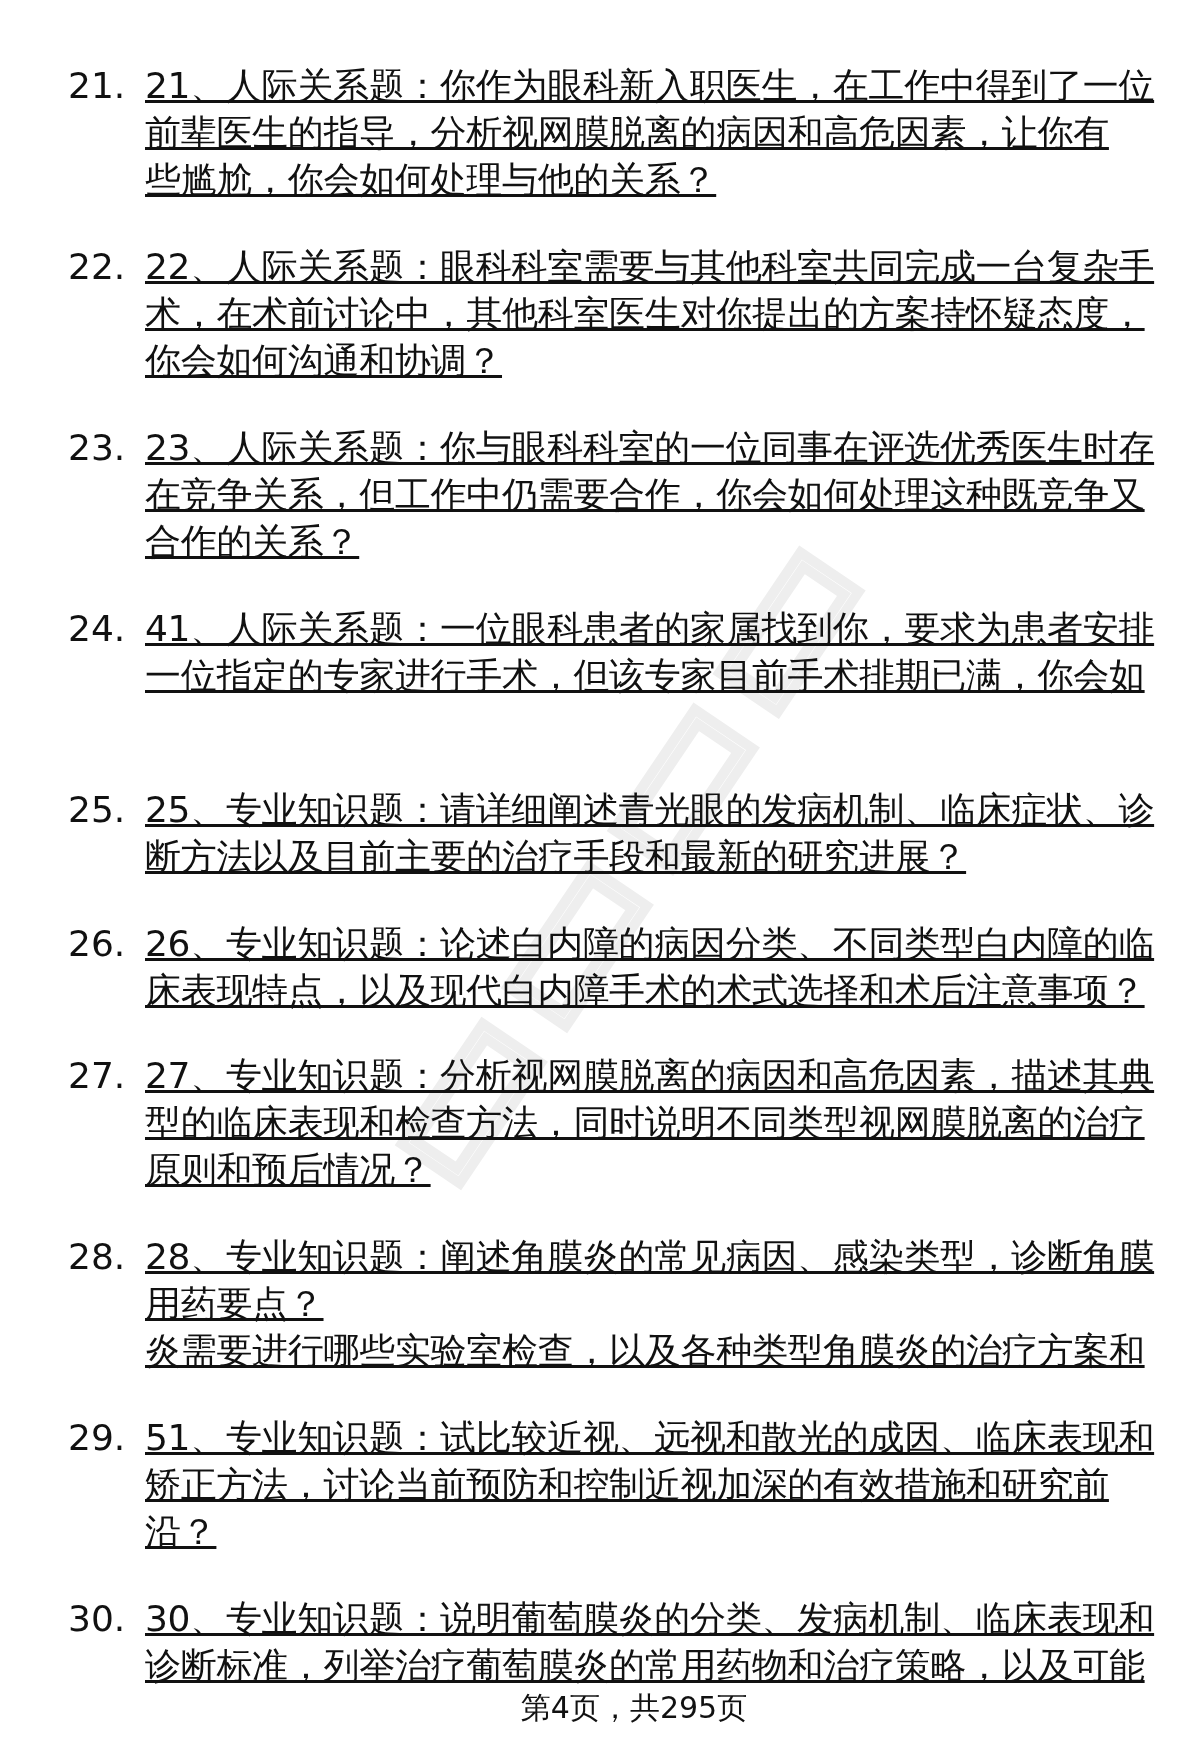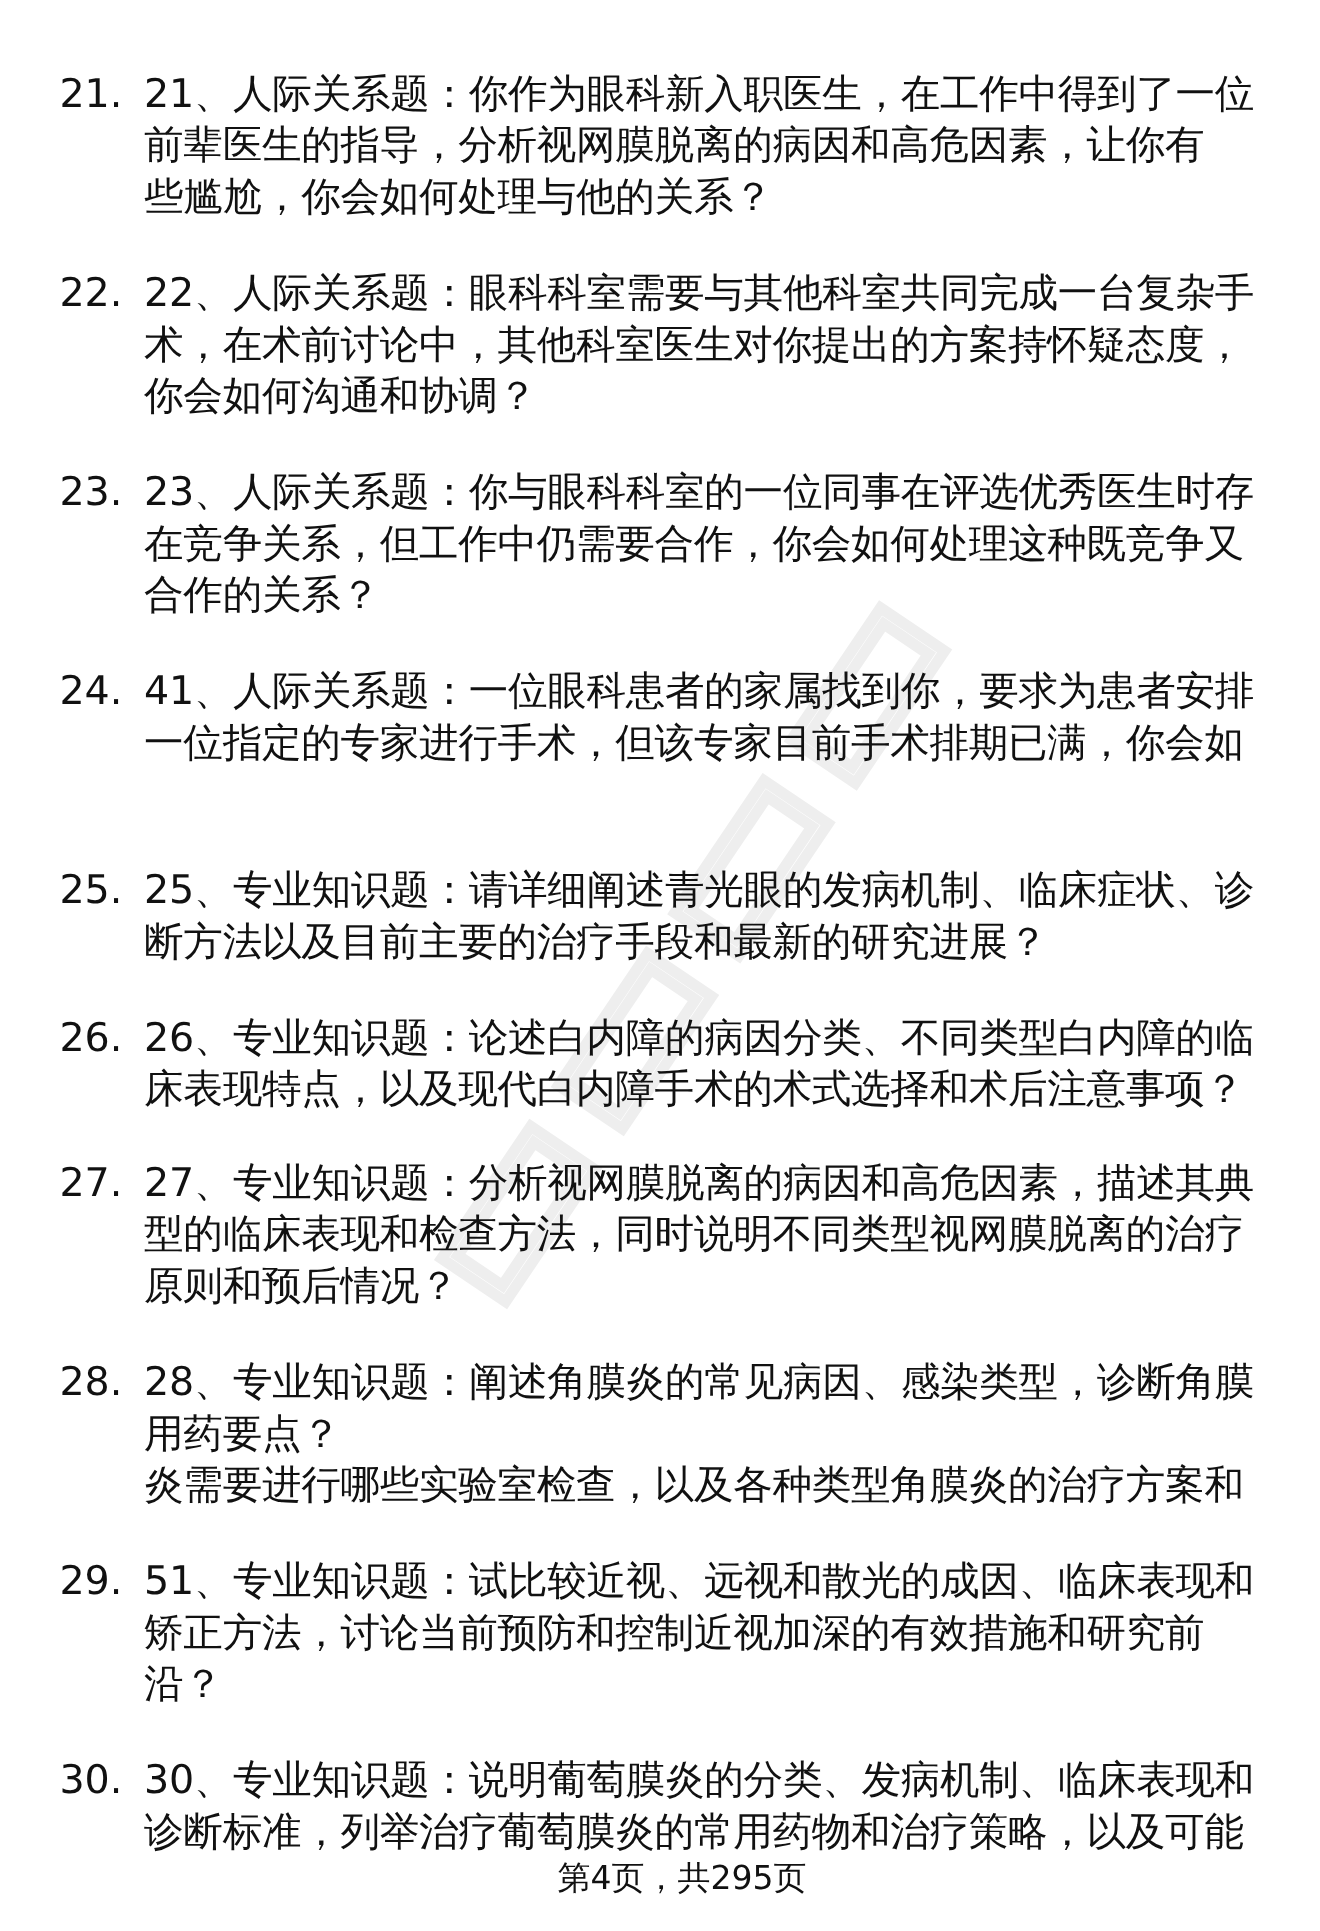--- a/index.html
+++ b/index.html
@@ -28,21 +28,21 @@
       -webkit-text-stroke: 10px #eeeeee;
       letter-spacing: 10px;
       white-space: nowrap;
       pointer-events: none;
       z-index: 0;
       text-align: center;
       line-height: 1;
     }
     .page {
       position: absolute;
-      left: 0;
+      left: 14px;
       top: 0;
       width: 948px;
       height: 1755px;
       z-index: 1;
     }
     .item {
       position: absolute;
       left: 0;
       width: 1200px;
     }
@@ -59,20 +59,21 @@
       left: 131px;
       top: 0;
       width: 1030px;
       font-size: 36px;
       line-height: 47px;
     }
     .item-line {
       display: block;
       white-space: nowrap;
       letter-spacing: -0.3px;
+      text-decoration: underline;
     }
     .footer {
       position: absolute;
       left: 0;
       width: 1240px;
       top: 1688px;
       text-align: center;
       font-size: 30px;
       line-height: 40px;
       z-index: 2;

